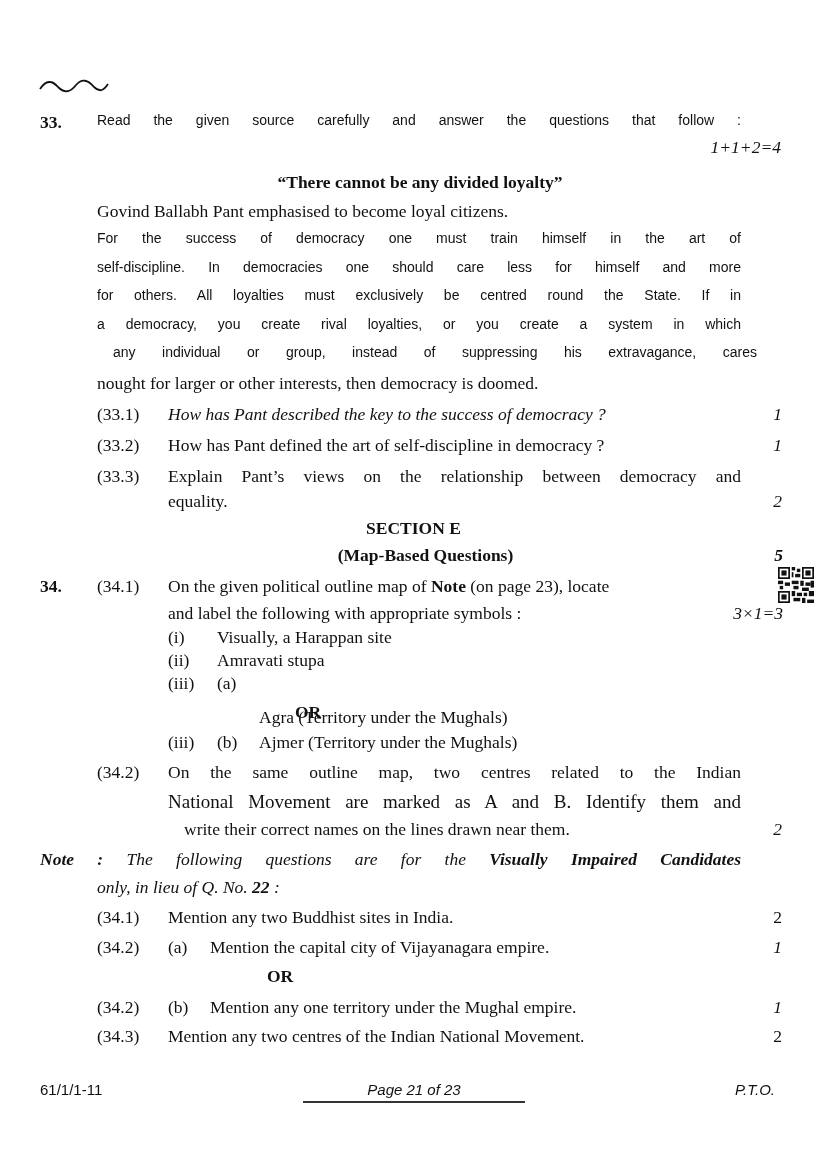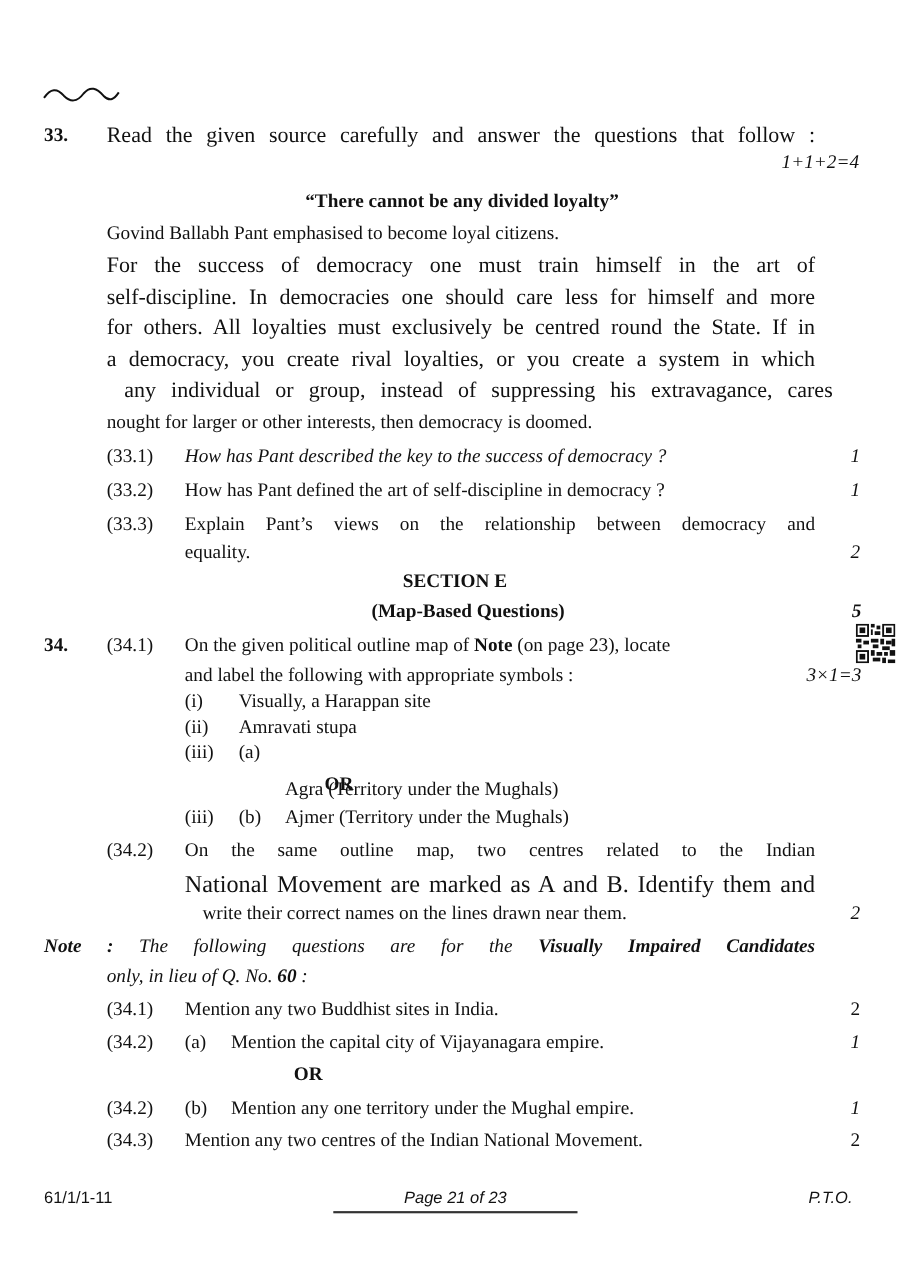--- a/index.html
+++ b/index.html
@@ -7,22 +7,22 @@
     width: 827px; height: 1169px; position: relative; overflow: hidden;
     font-family: "DejaVu Serif", "Liberation Serif", serif;
     color: #111;
   }
   .abs { position: absolute; white-space: nowrap; }
   .serif { font-family: "Liberation Serif", "DejaVu Serif", serif; }
   .txt { font-size: 17.5px; }
   .bold { font-weight: bold; }
   .ital { font-style: italic; }
   .justify-line {
-    position: absolute; left: 97px; width: 644px; font-size: 20px;
-    font-family: Liberation Serif, serif; text-align: justify; text-align-last: justify;
+    position: absolute; left: 97px; width: 644px; font-size: 14px;
+    font-family: Liberation Sans, sans-serif; text-align: justify; text-align-last: justify;
     white-space: nowrap;
   }
   .marks { position: absolute; font-style: italic; font-size: 17.5px; font-family: "Liberation Serif", serif; text-align: right; }
   .footer { font-family: "Liberation Sans", sans-serif; font-size: 15px; }
   .qr { position: absolute; left: 778px; top: 567px; width: 36px; height: 36px; }
 </style>
 </head>
 <body>
 
 <svg class="abs" style="left:38px;top:78px;" width="72" height="16" viewBox="0 0 72 16">
@@ -114,30 +114,30 @@
 <div class="abs serif txt" style="left:259px;top:673px;margin-top:34px;">Agra (Territory under the Mughals)</div>
 
 <div class="abs serif txt bold" style="left:295px;top:702px;">OR</div>
 
 <div class="abs serif txt" style="left:168px;top:732px;">(iii)</div>
 <div class="abs serif txt" style="left:217px;top:732px;">(b)</div>
 <div class="abs serif txt" style="left:259px;top:732px;">Ajmer (Territory under the Mughals)</div>
 
 <div class="abs serif txt" style="left:97px;top:762px;">(34.2)</div>
 <div class="abs" style="left:168px;top:762px;width:573px;font-size:17.5px;font-family:'Liberation Serif',serif;text-align:justify;text-align-last:justify;white-space:nowrap;">On the same outline map, two centres related to the Indian</div>
-<div class="abs" style="left:168px;top:791px;width:573px;font-size:22px;font-family:'Liberation Serif',serif;text-align:justify;text-align-last:justify;white-space:nowrap;">National Movement are marked as A and B. Identify them and</div>
+<div class="abs" style="left:168px;top:791px;width:573px;font-size:19px;font-family:'Liberation Serif',serif;text-align:justify;text-align-last:justify;white-space:nowrap;">National Movement are marked as A and B. Identify them and</div>
 <div class="abs serif txt" style="left:184px;top:819px;">write their correct names on the lines drawn near them.</div>
 <div class="marks" style="right:45px;top:819px;">2</div>
 
 <div class="abs" style="left:40px;top:849px;width:701px;font-size:17.5px;font-family:'Liberation Serif',serif;font-style:italic;text-align:justify;text-align-last:justify;white-space:nowrap;">
   <span class="bold">Note :</span>
   <span>The following questions are for the </span><span class="bold">Visually Impaired Candidates</span>
 </div>
 <div class="abs serif txt ital" style="left:97px;top:877px;">
-  <span>only, in lieu of Q. No. </span><span class="bold">60</span><span> :</span>
+  <span>only, in lieu of Q. No. </span><span class="bold">22</span><span> :</span>
 </div>
 
 <div class="abs serif txt" style="left:97px;top:907px;">(34.1)</div>
 <div class="abs serif txt" style="left:168px;top:907px;">Mention any two Buddhist sites in India.</div>
 <div class="marks" style="right:45px;top:907px;font-style:normal;">2</div>
 
 <div class="abs serif txt" style="left:97px;top:937px;">(34.2)</div>
 <div class="abs serif txt" style="left:168px;top:937px;">(a)</div>
 <div class="abs serif txt" style="left:210px;top:937px;">Mention the capital city of Vijayanagara empire.</div>
 <div class="marks" style="right:45px;top:937px;">1</div>

